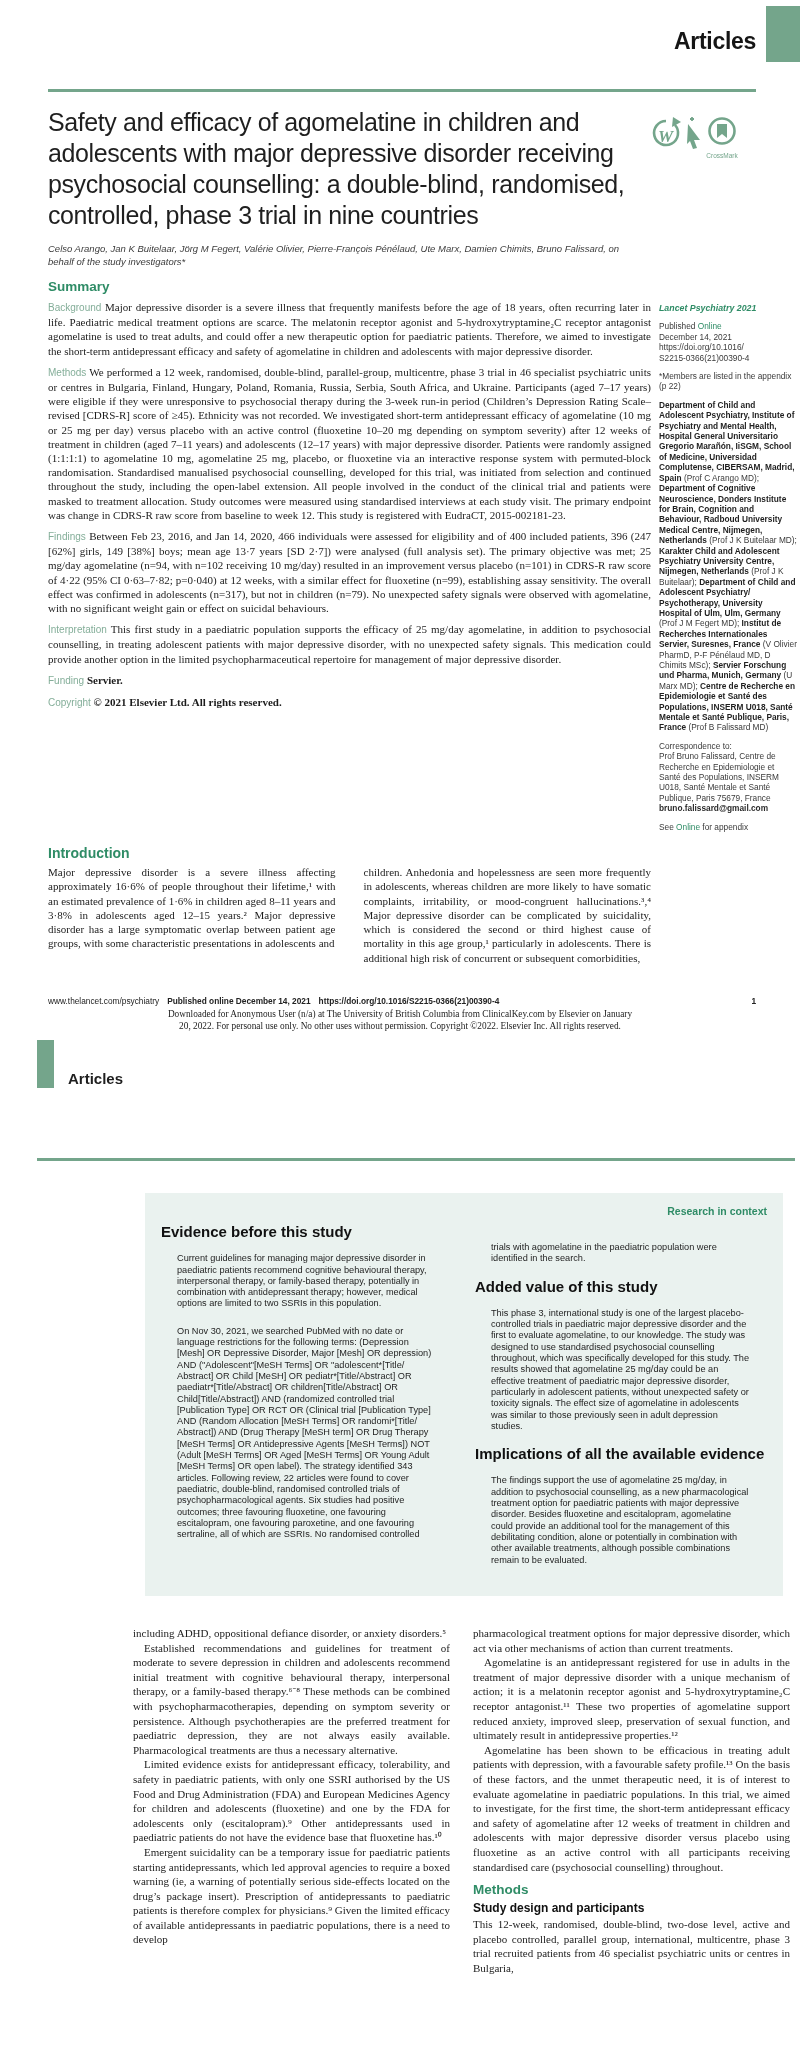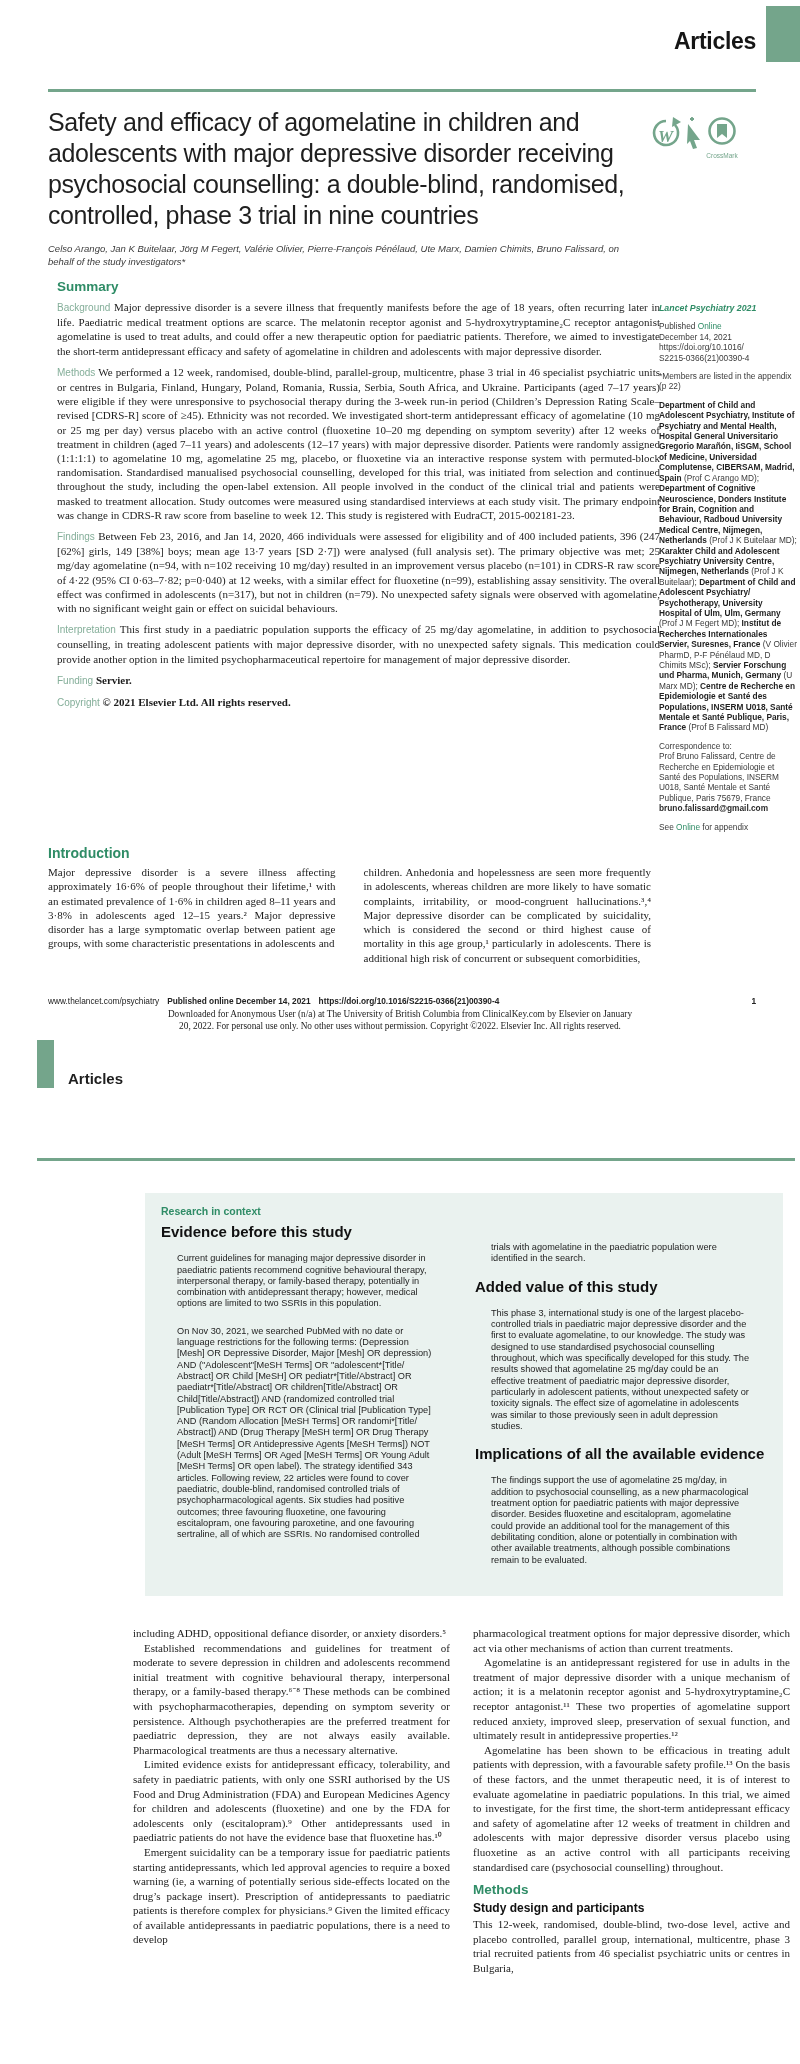--- a/index.html
+++ b/index.html
@@ -18,21 +18,21 @@
   .p1-rule{position:absolute;top:89px;left:48px;width:708px;height:3px;background:#74a58b;}
   .title{position:absolute;top:107px;left:48px;width:585px;font-family:"Liberation Sans",sans-serif;
          font-weight:normal;font-size:25px;line-height:31px;color:#1f1f1f;letter-spacing:-0.4px;}
   .title-icons{position:absolute;top:116px;left:648px;width:110px;height:56px;}
   .ti-row{display:flex;align-items:flex-start;}
   .crossmark-label{font-family:"Liberation Sans",sans-serif;font-size:6.5px;color:#74a58b;
                    text-align:center;margin-top:-2px;}
   .authors{position:absolute;top:243px;left:48px;width:598px;font-family:Liberation Sans, sans-serif;
            font-style:italic;font-size:9.5px;line-height:12.5px;color:#3c3c3c;}
   
-  .summary{position:absolute;top:279px;left:48px;width:603px;margin-left:9px;}
+  .summary{position:absolute;top:279px;left:48px;width:603px;}
   .summary h2{font-family:"Liberation Sans",sans-serif;font-weight:bold;font-size:13.5px;
               color:#2f8c66;margin:0 0 6px;}
   .summary p{margin:0 0 7px;text-align:justify;font-size:11px;line-height:14.2px;}
   .lead{color:#84ae99;font-family:"Liberation Sans",sans-serif;font-size:10px;}
   
   .intro{position:absolute;top:845px;left:48px;width:603px;}
   .intro h2{font-family:"Liberation Sans",sans-serif;font-weight:bold;font-size:14px;
             color:#2f8c66;margin:0 0 4px;}
   .cols{display:flex;gap:28px;}
   .col{flex:1;text-align:justify;font-size:11px;line-height:14.3px;}
@@ -51,21 +51,21 @@
   .footer .sp{display:inline-block;width:8px;}
   .notice{position:absolute;top:1009px;left:0;width:800px;text-align:center;
           font-size:9.3px;line-height:11.5px;color:#222;}
   
   .p2-block{position:absolute;top:0;left:37px;width:17px;height:48px;background:#74a58b;}
   .p2-head{position:absolute;top:30px;left:68px;font-family:"Liberation Sans",sans-serif;
            font-weight:bold;font-size:15px;color:#1f1f1f;}
   .p2-rule{position:absolute;top:118px;left:37px;width:758px;height:3px;background:#74a58b;}
   .panel{position:absolute;left:145px;top:153px;width:606px;background:#eaf2ef;padding:12px 16px 14px;}
   .panel h3{font-family:"Liberation Sans",sans-serif;font-weight:bold;font-size:10.5px;
-            color:#2f8c66;margin:0 0 9px;}
+            color:#2f8c66;margin:0 0 9px;text-align:right;}
   .pcols{display:flex;gap:22px;}
   .pcol{flex:1;font-family:"Liberation Sans",sans-serif;font-size:9.2px;line-height:11.3px;color:#242424;}
   .pcol h4{font-size:15px;margin:0 0 1px;color:#111;}
   .pcol h4.gap{margin-top:9px;}
   .pcol p{margin:16px;}
   .b2col{position:absolute;width:317px;font-size:11px;line-height:14.6px;text-align:justify;color:#1c1c1c;}
   #b2c1{left:133px;top:586px;}
   #b2c2{left:473px;top:586px;}
   .b2col p{margin:0;}
   .b2col p.ind{text-indent:11px;}

